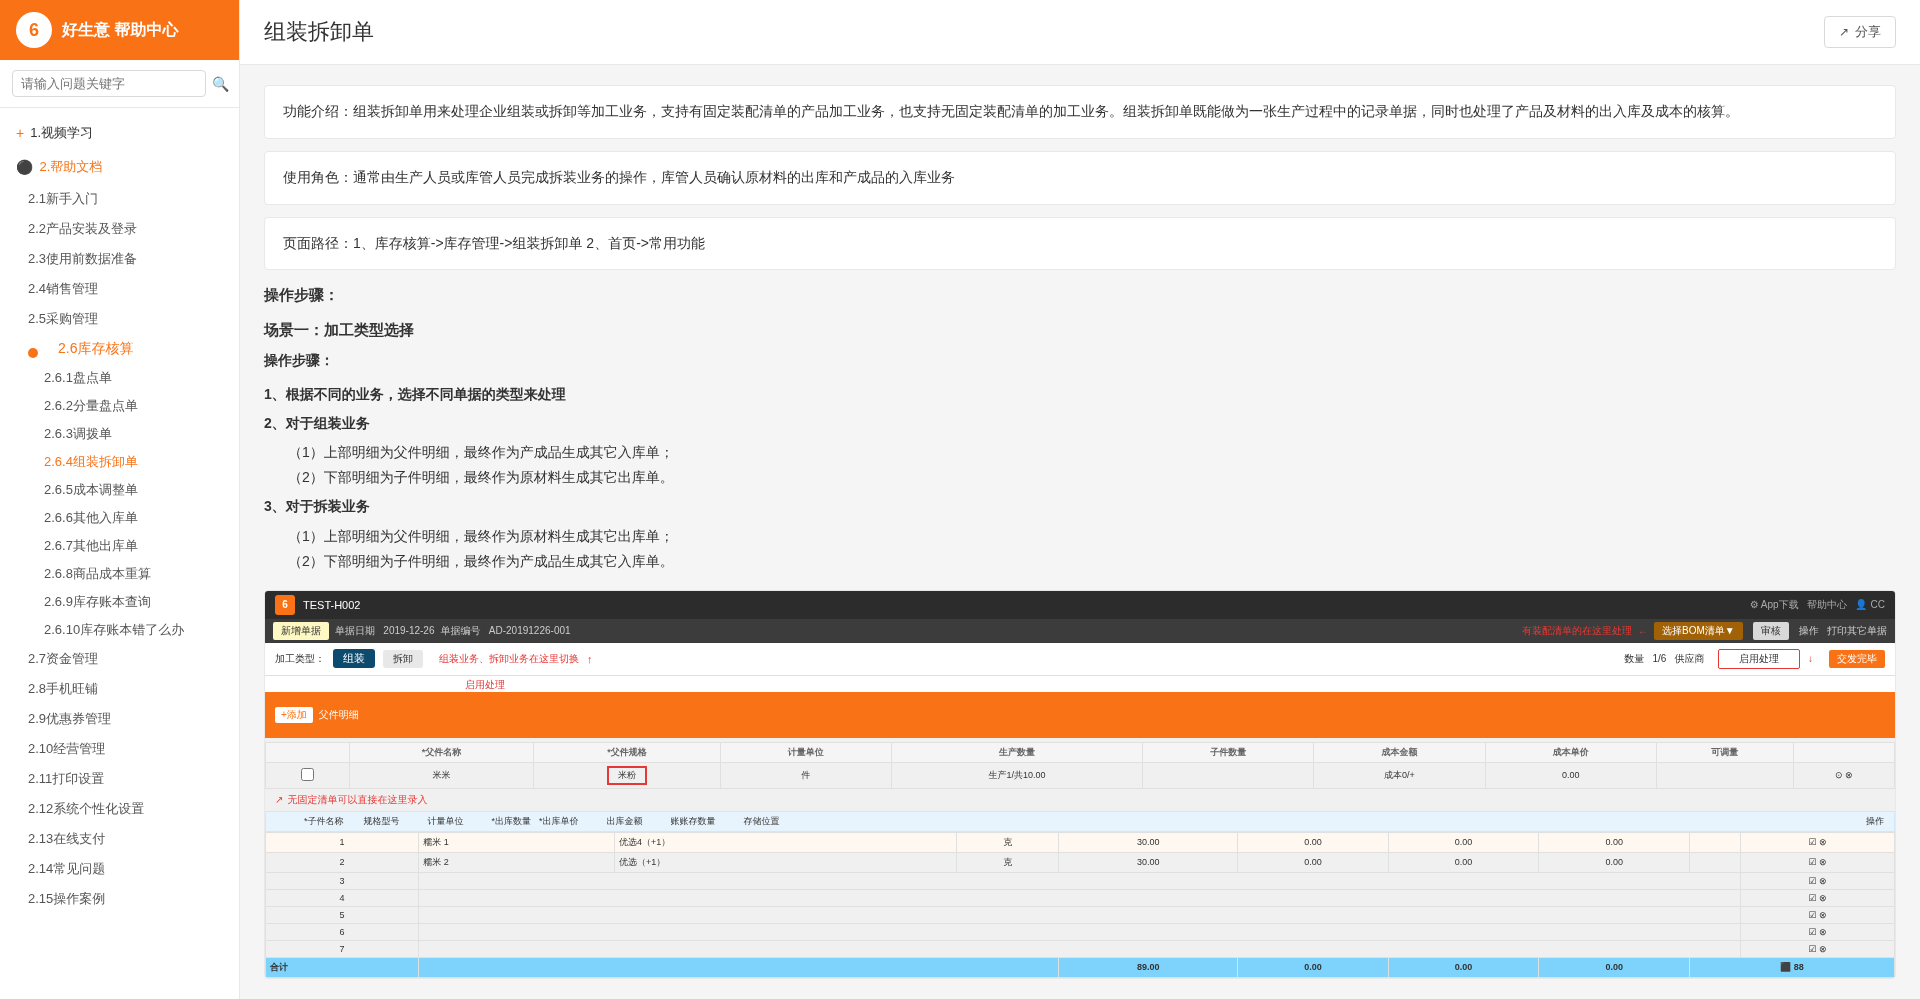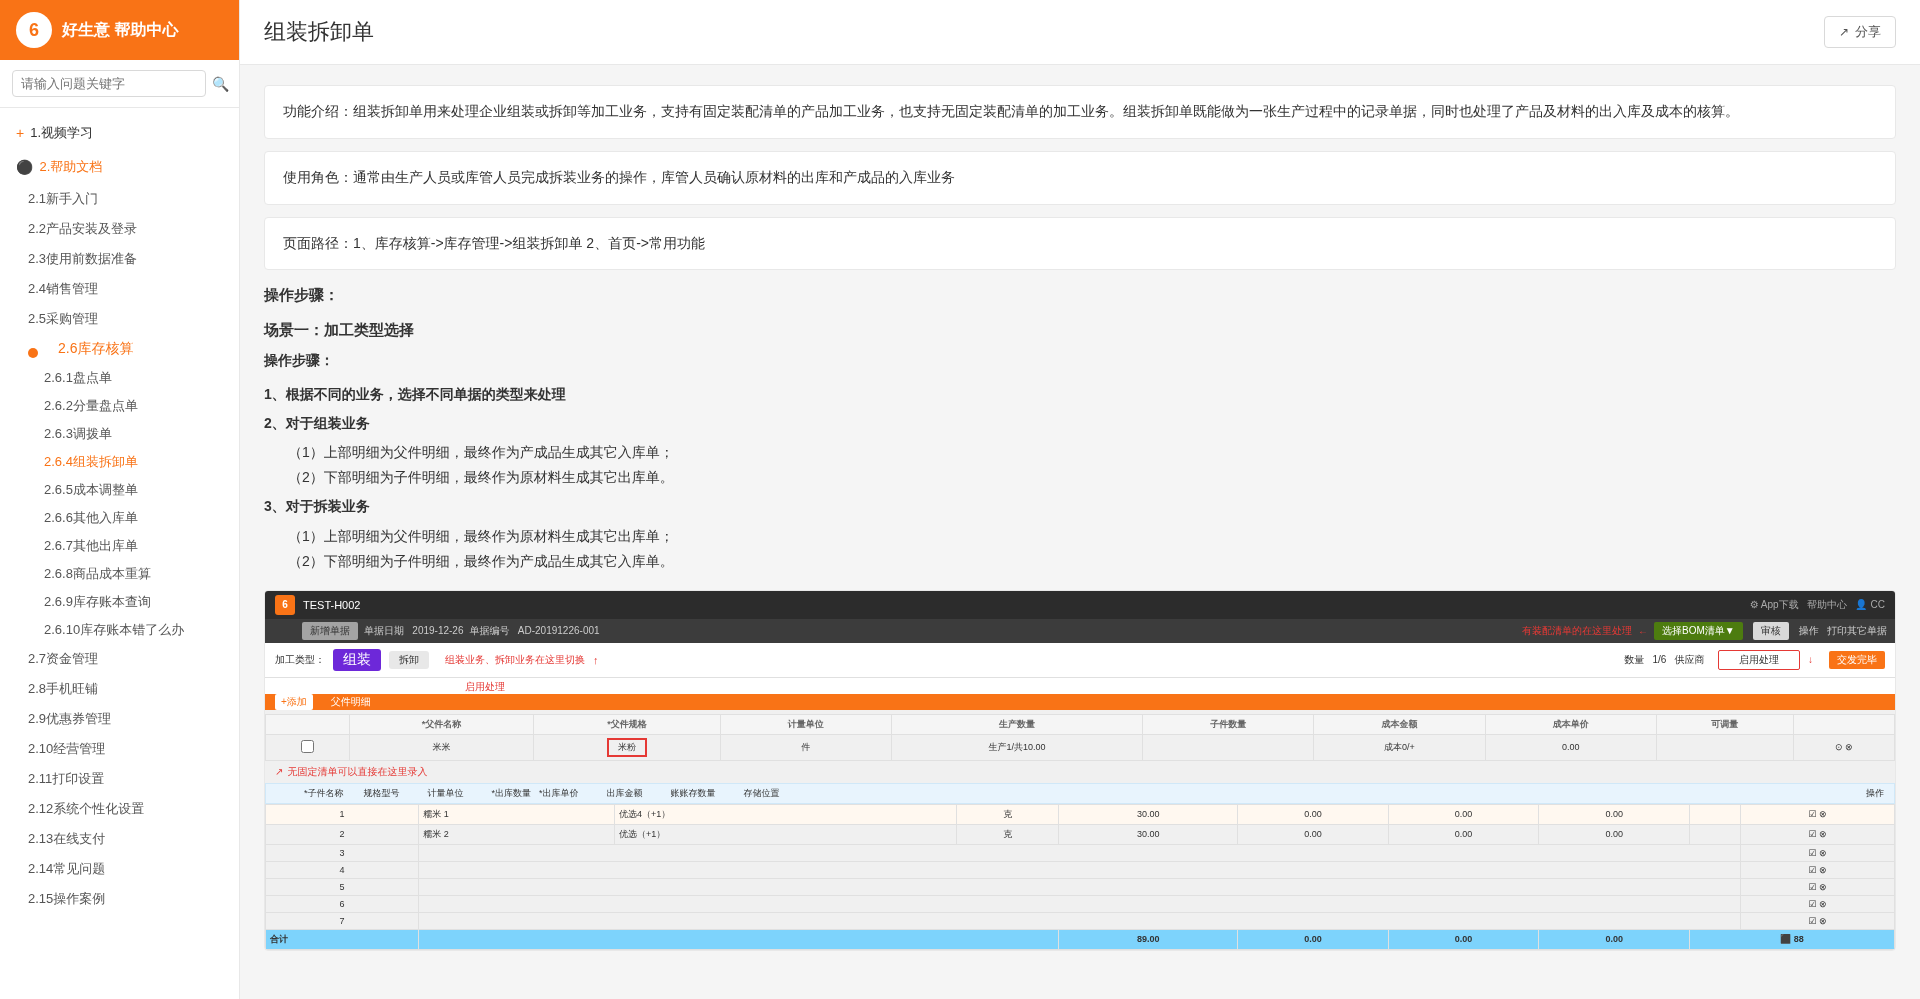--- a/index.html
+++ b/index.html
@@ -158,50 +158,50 @@
         <div class="app-mock">
 
           <div class="app-bar">
             <div class="app-bar-logo">6</div>
             <span>TEST-H002</span>
             <span style="flex:1;"></span>
             <span style="font-size:10px;color:#aaa;">⚙ App下载 &nbsp; 帮助中心 &nbsp; 👤 CC</span>
           </div>
 
           <div class="app-toolbar">
-            <span style="background:#a3a3a3;color:#333;padding:2px 8px;border-radius:2px;margin-left:29px;">新增单据</span>
+            <span style="background:#fef9c3;color:#333;padding:2px 8px;border-radius:2px;">新增单据</span>
             <span>单据日期 &nbsp; 2019-12-26</span>
             <span>单据编号 &nbsp; AD-20191226-001</span>
             <span style="flex:1;"></span>
             <span style="color:#e53935;font-size:10px;">有装配清单的在这里处理</span>
             <span style="color:#e53935;">←</span>
-            <span style="background:#4d7c0f;color:#fff;padding:2px 8px;border-radius:2px;">选择BOM清单▼</span>
+            <span style="background:#a16207;color:#fff;padding:2px 8px;border-radius:2px;">选择BOM清单▼</span>
             <span style="background:#d9d9d9;color:#333;padding:2px 8px;border-radius:2px;margin-left:4px;">审核</span>
             <span style="margin-left:4px;">操作 &nbsp; 打印其它单据</span>
           </div>
 
           <div style="background:#fff;padding:6px 10px;display:flex;align-items:center;gap:8px;border-bottom:1px solid #e0e0e0;">
             <span style="font-size:10px;color:#333;">加工类型：</span>
-            <span style="background:#6d28d9;color:#fff;padding:2px 10px;border-radius:3px;font-size:14px;">组装</span>
+            <span style="background:#0c4a6e;color:#fff;padding:2px 10px;border-radius:3px;font-size:11px;">组装</span>
             <span style="background:#e8e8e8;color:#333;padding:2px 10px;border-radius:3px;font-size:10px;">拆卸</span>
             <span style="color:#e53935;font-size:10px;margin-left:8px;">组装业务、拆卸业务在这里切换</span>
             <span style="color:#e53935;">↑</span>
             <span style="flex:1;"></span>
             <span style="font-size:10px;">数量 &nbsp; 1/6</span>
             <span style="font-size:10px;">供应商 &nbsp;</span>
             <span style="border:1px solid #e53935;padding:2px 20px;font-size:10px;background:#fff;min-width:80px;display:inline-block;border-radius:2px;">启用处理</span>
             <span style="color:#e53935;font-size:10px;">↓</span>
             <span style="background:#f97316;color:#fff;padding:2px 8px;border-radius:2px;font-size:10px;margin-left:8px;">交发完毕</span>
           </div>
 
           <div style="background:#fff;padding:2px 10px 0 200px;font-size:10px;color:#e53935;">
             启用处理
           </div>
 
-          <div style="background:#f97316;color:#fff;padding:0 10px;font-size:10px;display:flex;align-items:center;gap:18px;">
+          <div style="background:#f97316;color:#fff;padding:15px 10px;font-size:10px;display:flex;align-items:center;gap:6px;">
             <span style="background:#fff;color:#f97316;padding:1px 6px;border-radius:2px;">+添加</span>
             <span>父件明细</span>
           </div>
 
           <table class="app-table" style="font-size:9px;">
             <thead>
               <tr>
                 <th></th>
                 <th>*父件名称</th>
                 <th>*父件规格</th>

